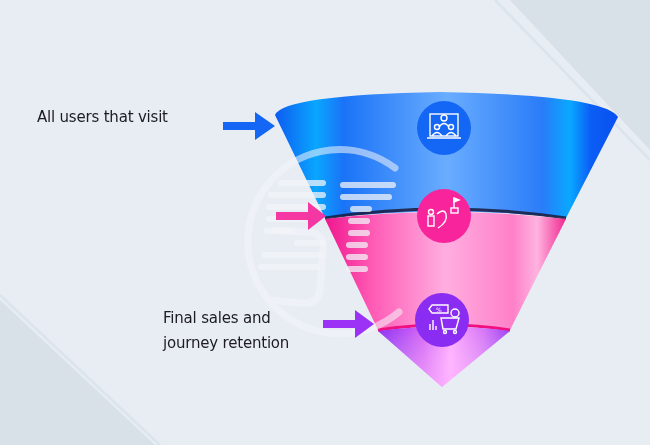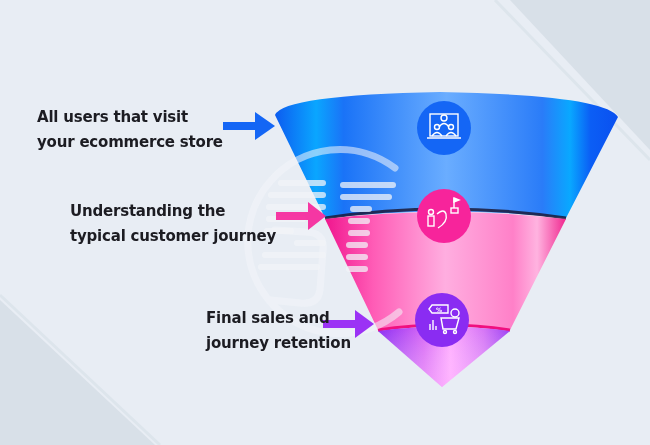--- a/index.html
+++ b/index.html
@@ -1,17 +1,17 @@
 <!DOCTYPE html>
 <html><head>
 <meta charset="utf-8">
 <style>
   html, body { margin:0; padding:0; }
   body { width:650px; height:445px; overflow:hidden; background:#e8edf4; font-family:"DejaVu Sans", sans-serif; }
-  .stage { position:relative; width:650px; height:445px;font-weight:bold; }
+  .stage { position:relative; width:650px; height:445px; }
   .stage svg.bg { position:absolute; left:0; top:0; }
   .label { position:absolute; color:#1c1c22; font-size:15px; line-height:25px; letter-spacing:-0.2px; }
   .label span { display:block; white-space:nowrap; }
 </style>
 </head>
 <body>
 
 <div class="stage">
   <svg class="bg" width="650" height="445" viewBox="0 0 650 445">
     <defs>
@@ -132,23 +132,18 @@
         <circle cx="455" cy="332" r="1.5"></circle>
         <line x1="430" y1="330" x2="430" y2="324"></line>
         <line x1="433" y1="330" x2="433" y2="320"></line>
         <line x1="436" y1="330" x2="436" y2="326"></line>
       </g>
     </g>
   </svg>
 
   <div class="label" style="left:37px; top:105px;">
     <span>All users that visit</span>
-    <span>your ecommerce store</span>
   </div>
-  <div class="label" style="left:70px; top:199px;">
-    <span>Understanding the</span>
-    <span>typical customer journey</span>
-  </div>
-  <div class="label" style="left:163px; top:306px;margin-left:43px;">
+  <div class="label" style="left:163px; top:306px;">
     <span>Final sales and</span>
     <span>journey retention</span>
   </div>
 </div>
 
 </body></html>

